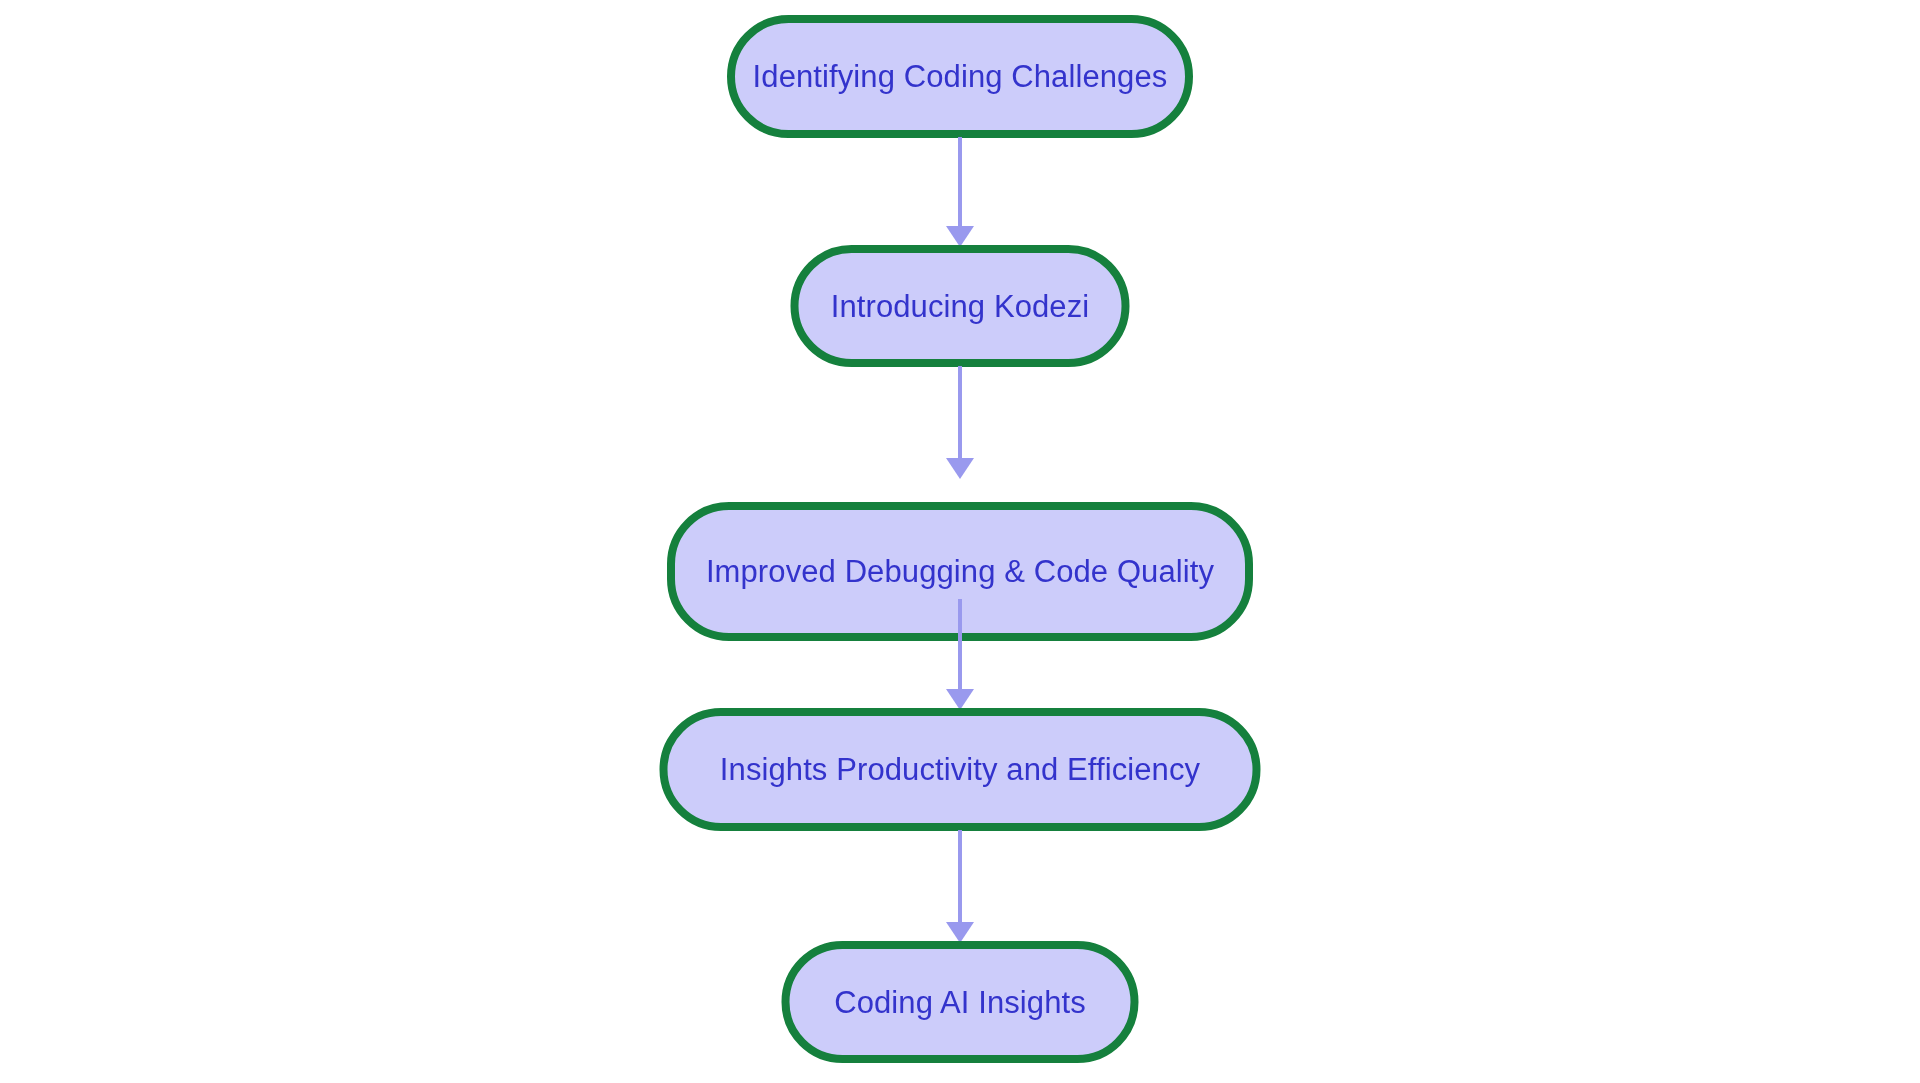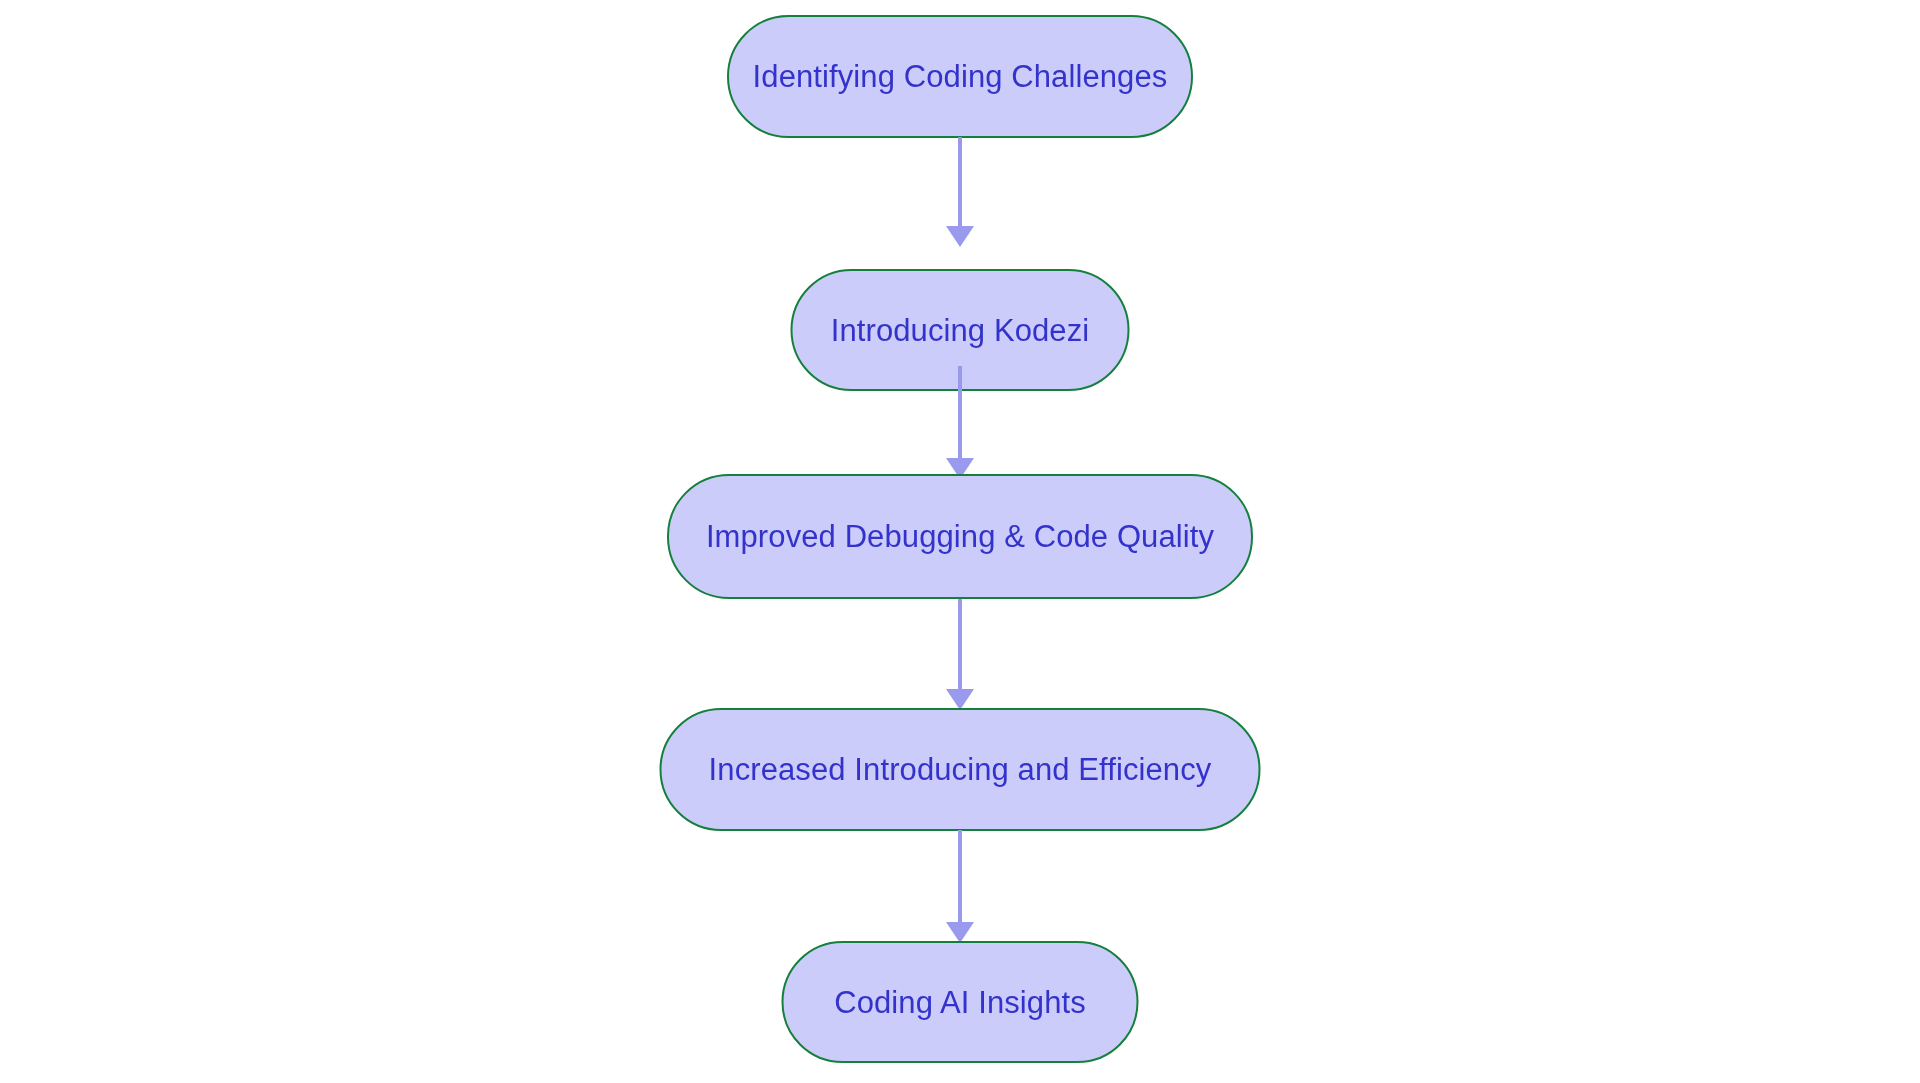--- a/index.html
+++ b/index.html
@@ -20,39 +20,39 @@
   }
   .node {
     position: absolute;
     left: 50%;
     transform: translateX(-50%);
     box-sizing: border-box;
     display: flex;
     align-items: center;
     justify-content: center;
     background: #ccccfa;
-    border: 2px solid #15803d;
+    border: 8px solid #15803d;
     border-radius: 62px;
     color: #3333cc;
     font-family: "Liberation Sans", sans-serif;
     font-size: 31px;
     font-weight: 400;
     letter-spacing: 0.1px;
     white-space: nowrap;
     user-select: none;
   }
   .node-label {
     display: block;
     line-height: 1;
     padding: 0 26px;
   }
   
   .node-1 { top: 15px;  height: 123px; width: 466px; }
-  .node-2 { top: 245px; height: 122px; width: 339px; margin-top: 24px; }
-  .node-3 { top: 474px; height: 125px; width: 586px; }
+  .node-2 { top: 245px; height: 122px; width: 339px; }
+  .node-3 { top: 502px; height: 139px; width: 586px; }
   .node-4 { top: 708px; height: 123px; width: 601px; }
   .node-5 { top: 941px; height: 122px; width: 357px; }
 
   
   .connector {
     position: absolute;
     left: 50%;
     transform: translateX(-50%);
     width: 40px;
     display: flex;
@@ -103,21 +103,21 @@
   <div class="node node-3">
     <span class="node-label">Improved Debugging &amp; Code Quality</span>
   </div>
 
   <div class="connector connector-3">
     <div class="stem"></div>
     <div class="head"></div>
   </div>
 
   <div class="node node-4">
-    <span class="node-label">Increased Introducing and Efficiency</span>
+    <span class="node-label">Insights Productivity and Efficiency</span>
   </div>
 
   <div class="connector connector-4">
     <div class="stem"></div>
     <div class="head"></div>
   </div>
 
   <div class="node node-5">
     <span class="node-label">Coding AI Insights</span>
   </div>

